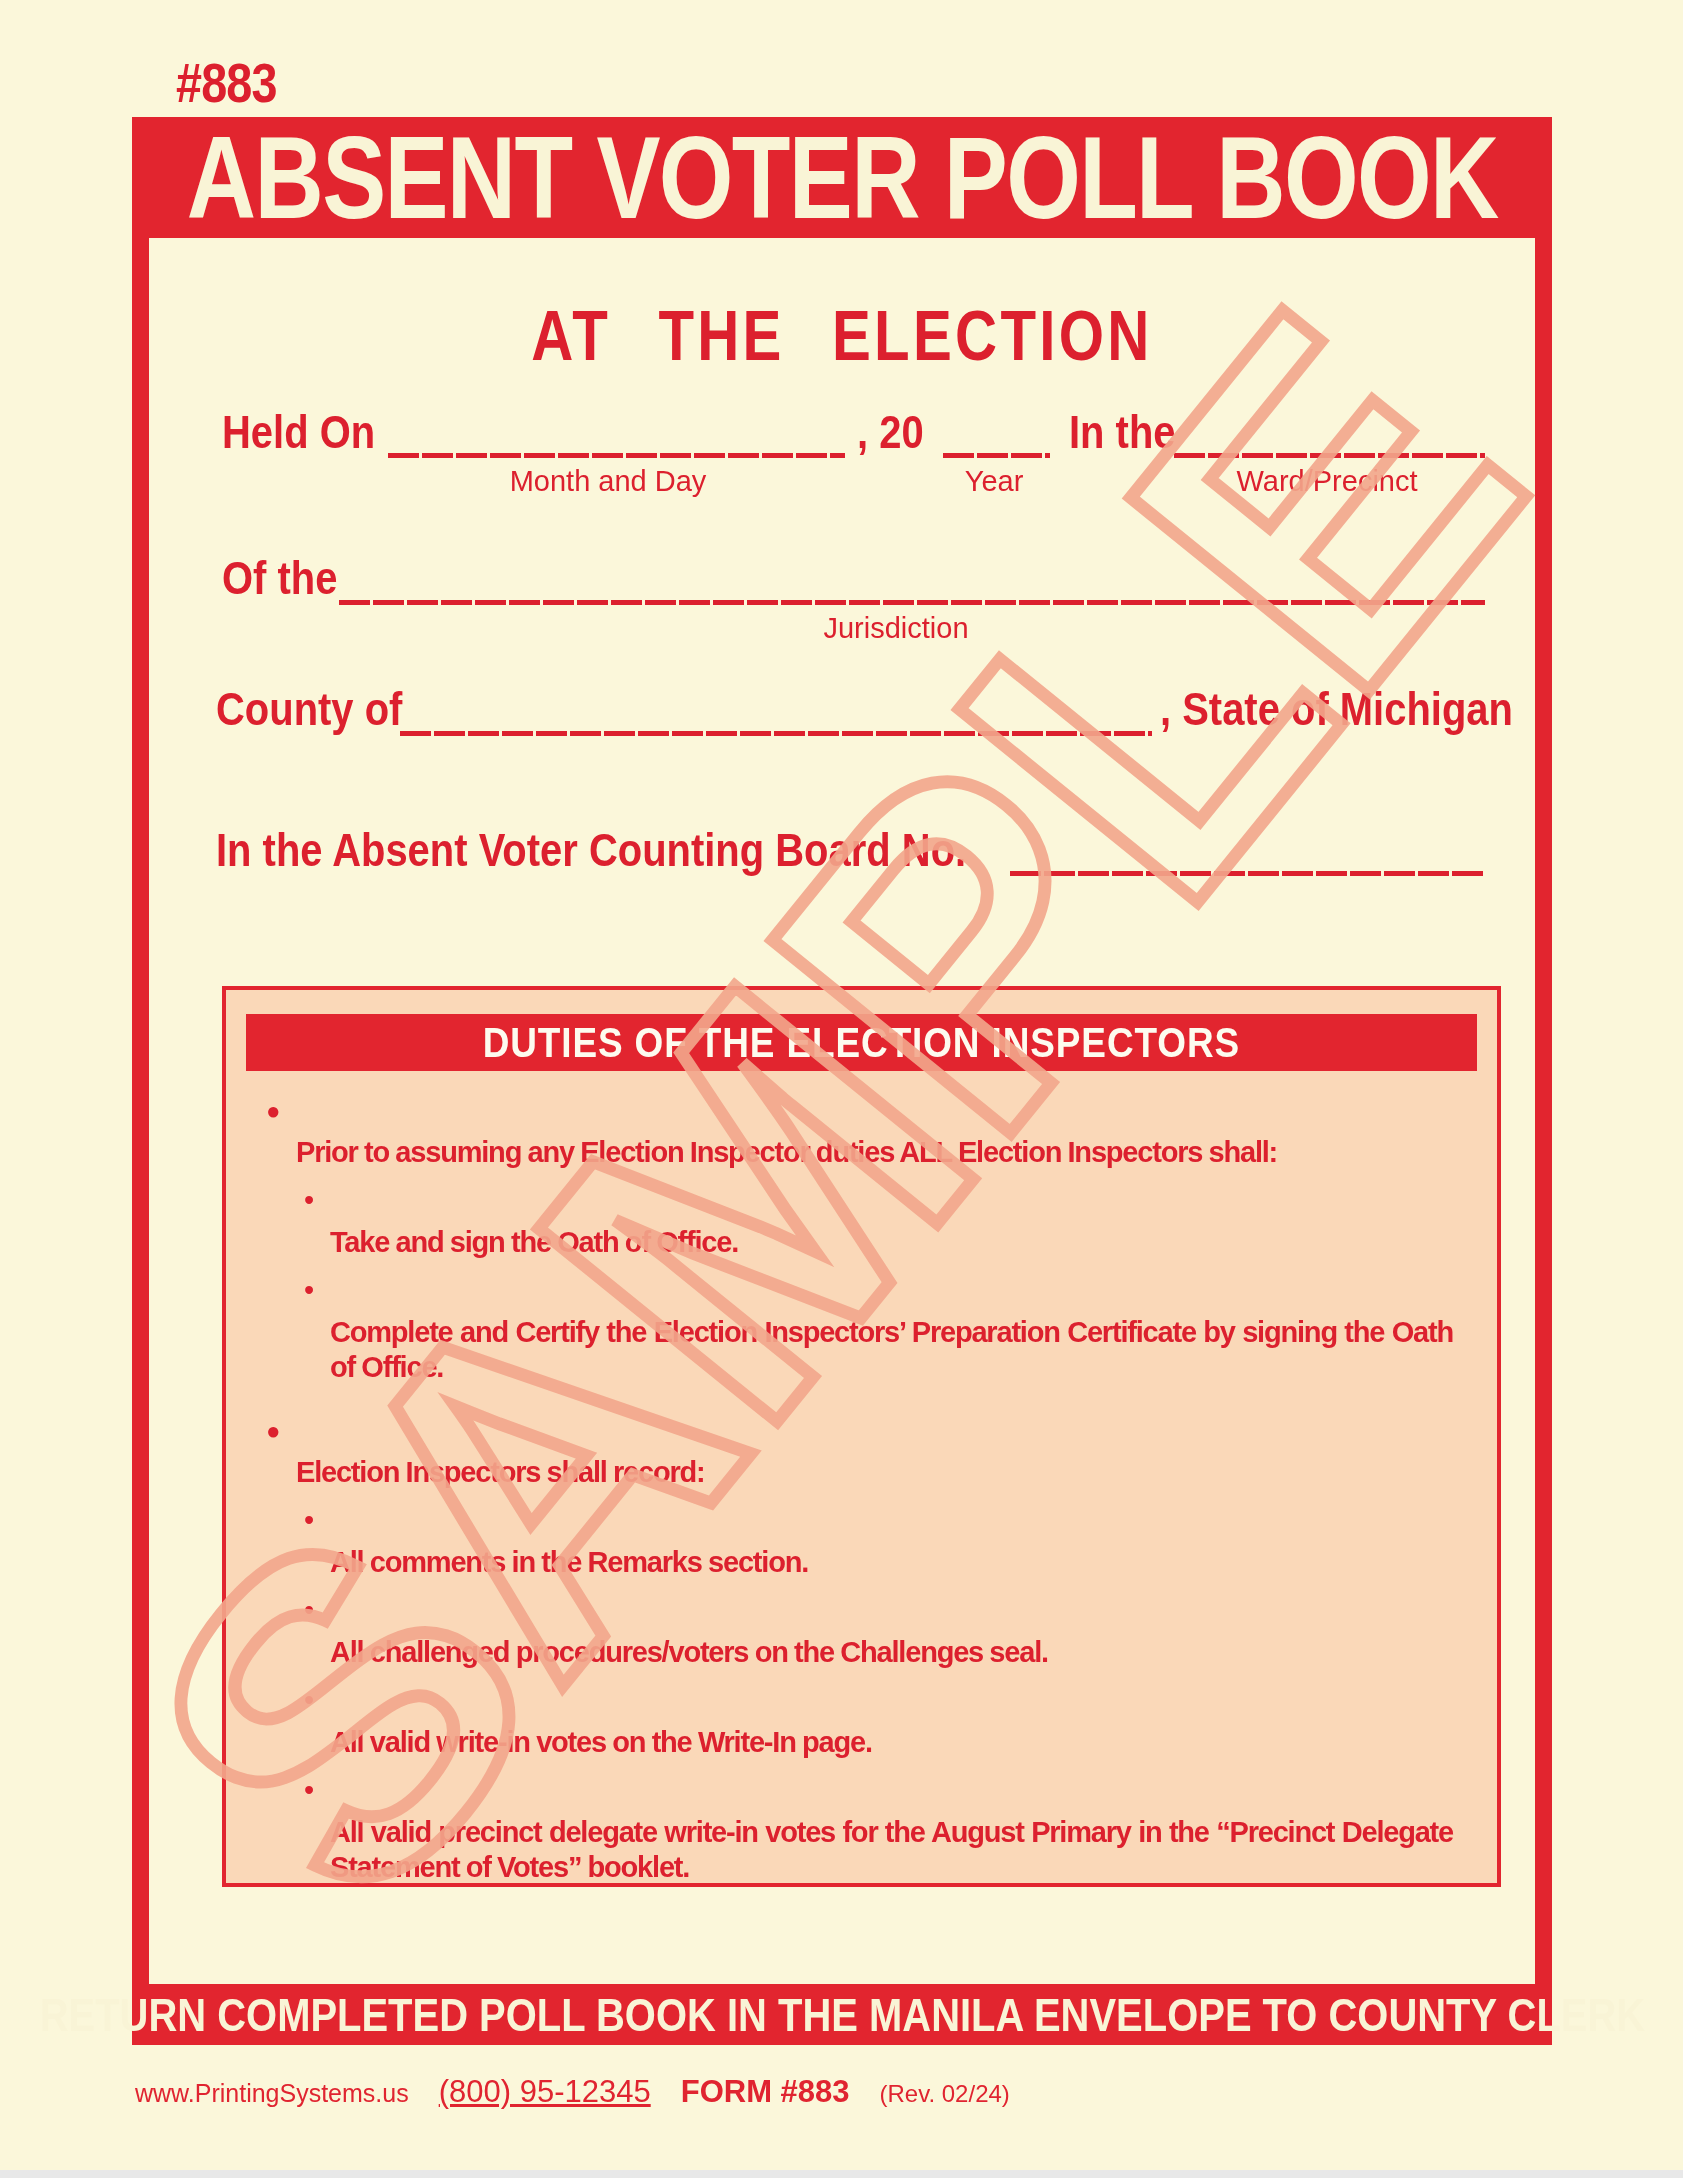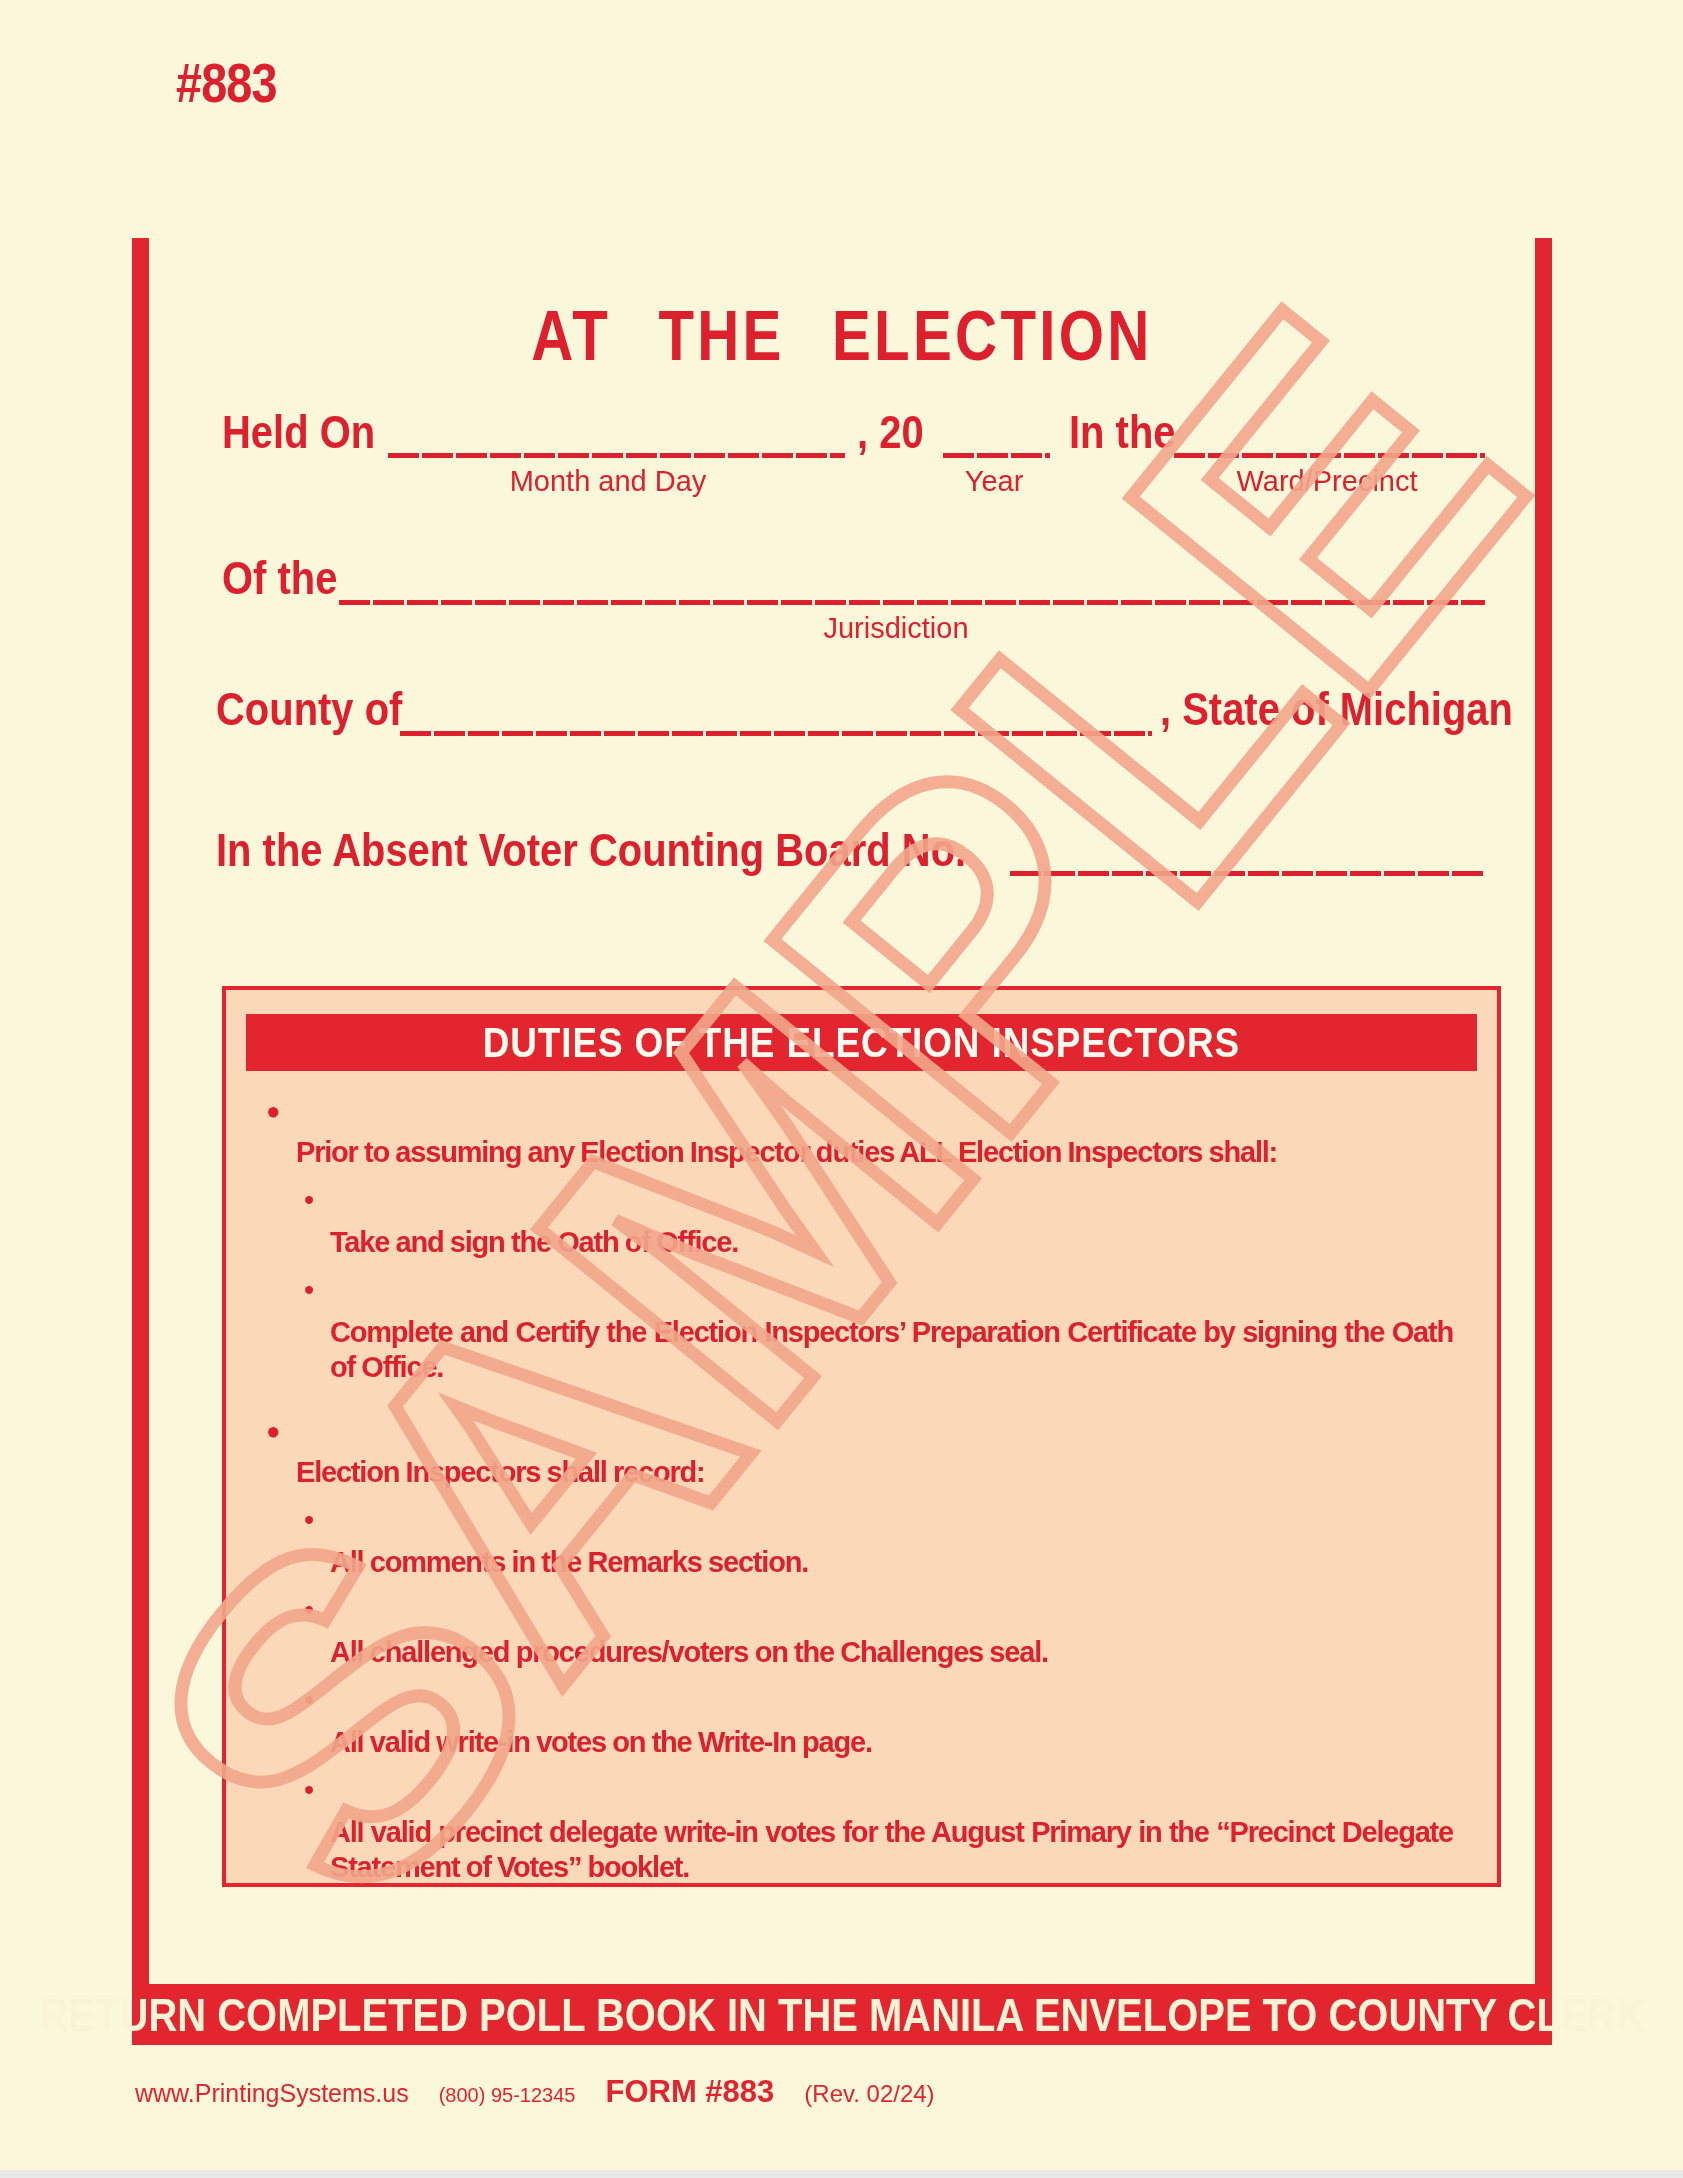--- a/index.html
+++ b/index.html
@@ -109,37 +109,40 @@
   .bottom-bar-text{
     color:var(--banner-text);font-size:47px;font-weight:900;letter-spacing:0;
     display:inline-block;transform:scaleX(.85);transform-origin:50% 50%;white-space:nowrap;
   }
   .footer{
     position:absolute;left:135px;top:2074px;
     display:flex;align-items:baseline;gap:30px;
     color:#E02430;
   }
   .footer .website{font-size:25px;}
-  .footer .phone{font-size:20px;}
+  .footer .phone{font-size:31px;text-decoration:underline;}
   .footer .form-label{font-size:31px;font-weight:900;}
   .footer .revision{font-size:24px;}
 
   
   .watermark-svg{
     position:absolute;left:0;top:0;width:1683px;height:2178px;
     pointer-events:none;
   }
 </style>
 </head>
 <body>
 
 <div class="page">
 
   <div class="form-number"><span class="cx">#883</span></div>
 
+  <div class="banner">
+    <span class="banner-title">ABSENT VOTER POLL BOOK</span>
+  </div>
 
   <div class="frame-left"></div>
   <div class="frame-right"></div>
 
   <div class="election-heading">
     <span class="inner">AT THE ELECTION</span>
   </div>
 
   <div>
     <span class="fill-text" style="left:222px;top:404px;"><span class="cx">Held On</span></span>

